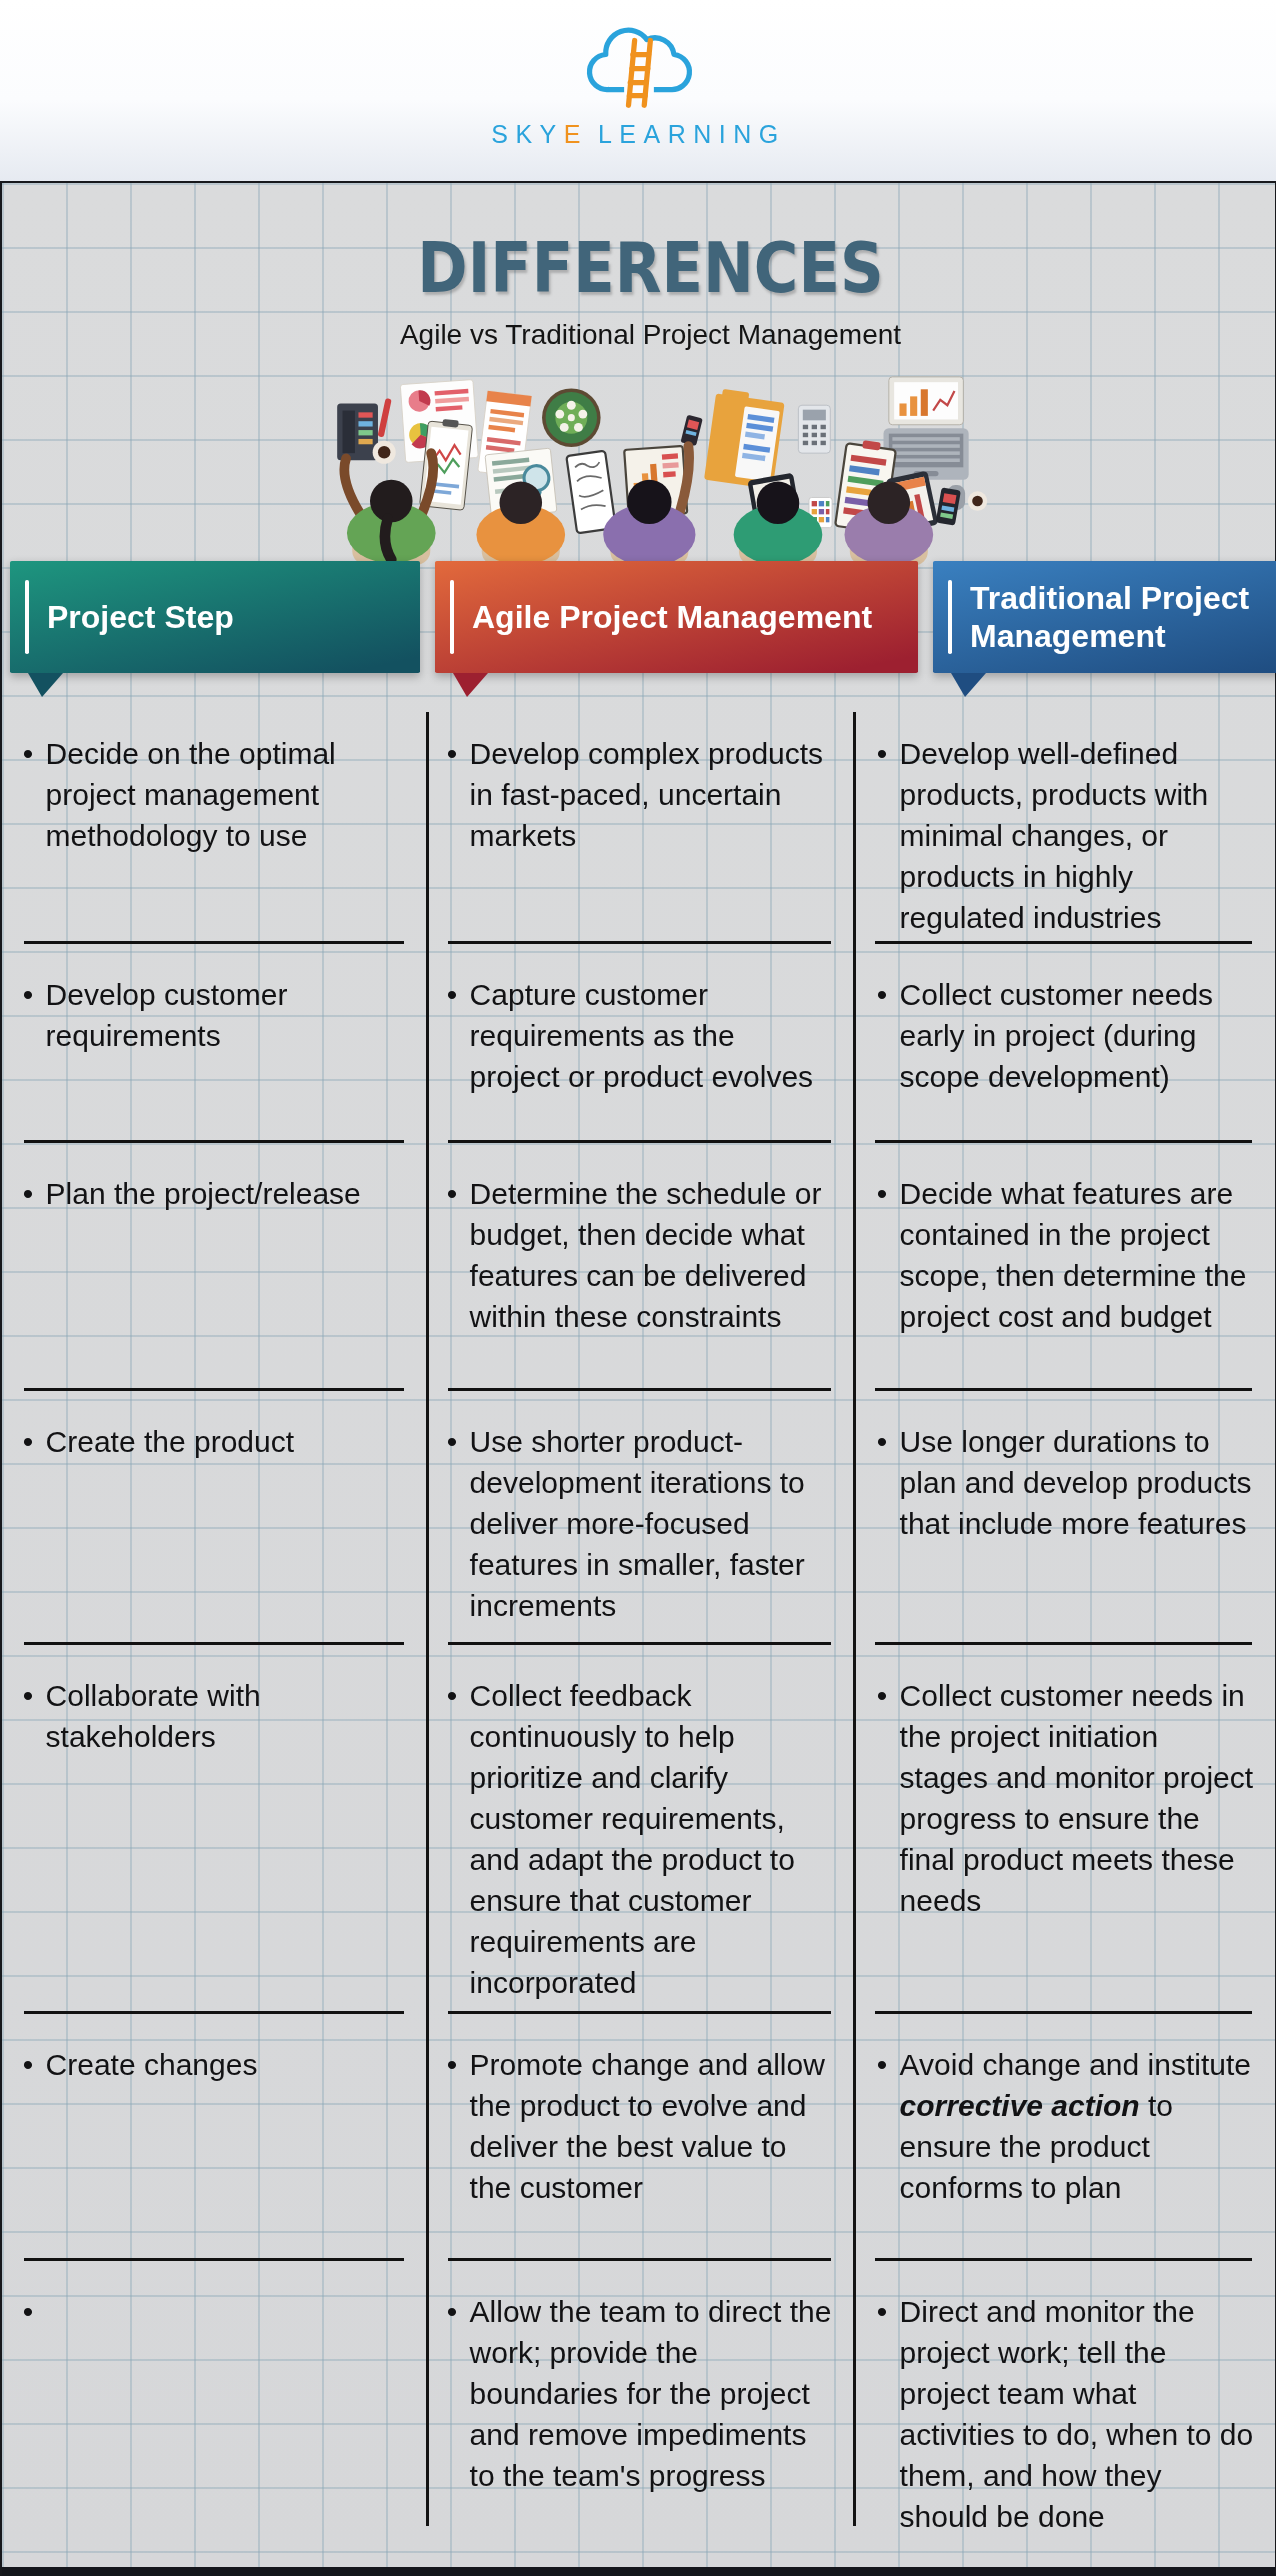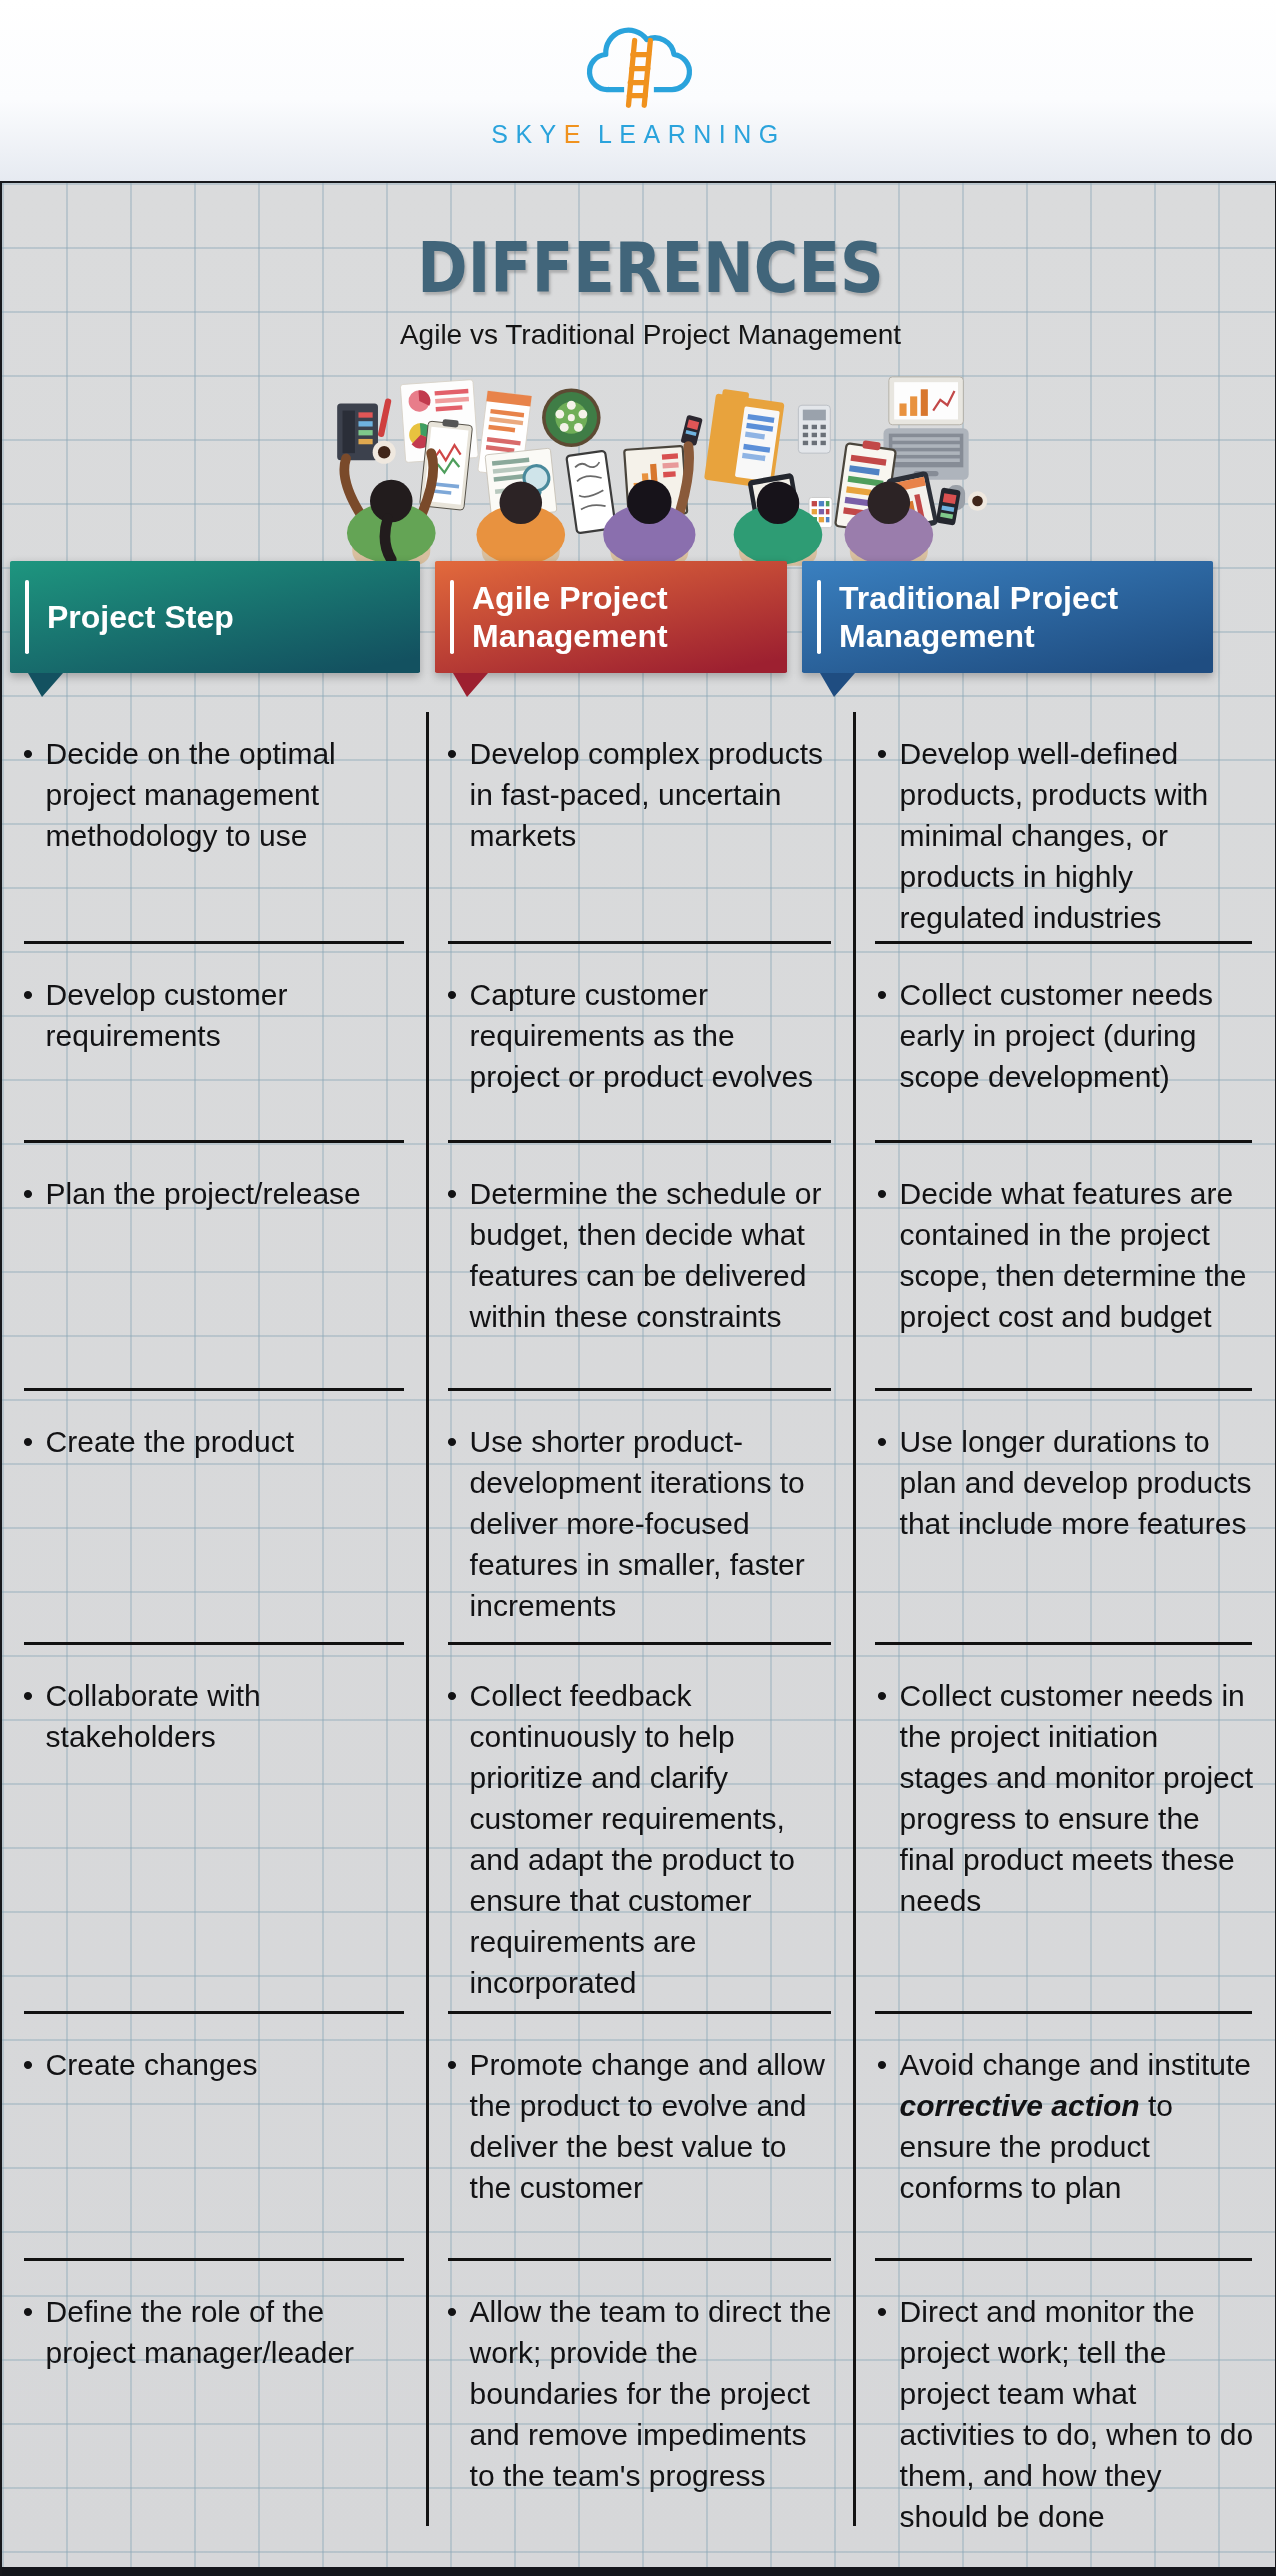--- a/index.html
+++ b/index.html
@@ -30,21 +30,21 @@
          font-size:69px;line-height:71px;color:#41657a;transform:scaleX(.88);
          text-shadow:1.8px 2.7px 2.7px rgba(40,40,40,.25);}
   .subtitle{margin:9px 0 0;font-weight:400;font-size:28px;line-height:44px;color:#141414;}
 
   .illustration{position:absolute;top:183px;left:266px;width:745px;height:200px;}
 
   
   .banners{position:absolute;top:378px;left:8px;display:flex;gap:15px;}
   .banner{position:relative;height:112px;border-radius:1.8px;display:flex;align-items:center;
           box-shadow:0 3.5px 8px rgba(0,0,0,.25);}
-  .b0{width:410px}.b1{width:352px}.b2{width:411px}
+  .b0{width:410px}.b1{width:483px}.b2{width:411px}
   .banner-bar{position:absolute;left:15px;top:18.6px;bottom:18.6px;width:4.4px;background:#fff;border-radius:1.8px;}
   .banner-label{padding-left:37px;padding-right:9px;color:#fff;font-weight:bold;
                 font-size:32px;line-height:38px;}
   .banner-tail{position:absolute;top:100%;left:18px;width:35px;height:24px;
                clip-path:polygon(0 0,100% 0,40% 100%);}
 
   
   .grid{position:absolute;top:520px;left:2.7px;width:1272px;height:1866px;display:grid;
         grid-template-columns:424px 427px auto;
         grid-template-rows:241px 199px 248px 254px 369px 247px auto;}
@@ -393,21 +393,20 @@
           <div class="txt"><span>Promote change and allow the product to evolve and deliver the best value to the customer</span></div>
           <div class="rule"></div>
         </div>
         <div class="cell c2">
           <span class="bullet">•</span>
           <div class="txt"><span>Avoid change and institute </span><span class="em-bi">corrective action</span><span> to ensure the product conforms to plan</span></div>
           <div class="rule"></div>
         </div>
         <div class="cell c0">
           <span class="bullet">•</span>
-          <div class="txt"><span>Define the role of the project manager/leader</span></div>
         </div>
         <div class="cell c1">
           <span class="bullet">•</span>
           <div class="txt"><span>Allow the team to direct the work; provide the boundaries for the project and remove impediments to the team's progress</span></div>
         </div>
         <div class="cell c2">
           <span class="bullet">•</span>
           <div class="txt"><span>Direct and monitor the project work; tell the project team what activities to do, when to do them, and how they should be done</span></div>
         </div>
       </div>

